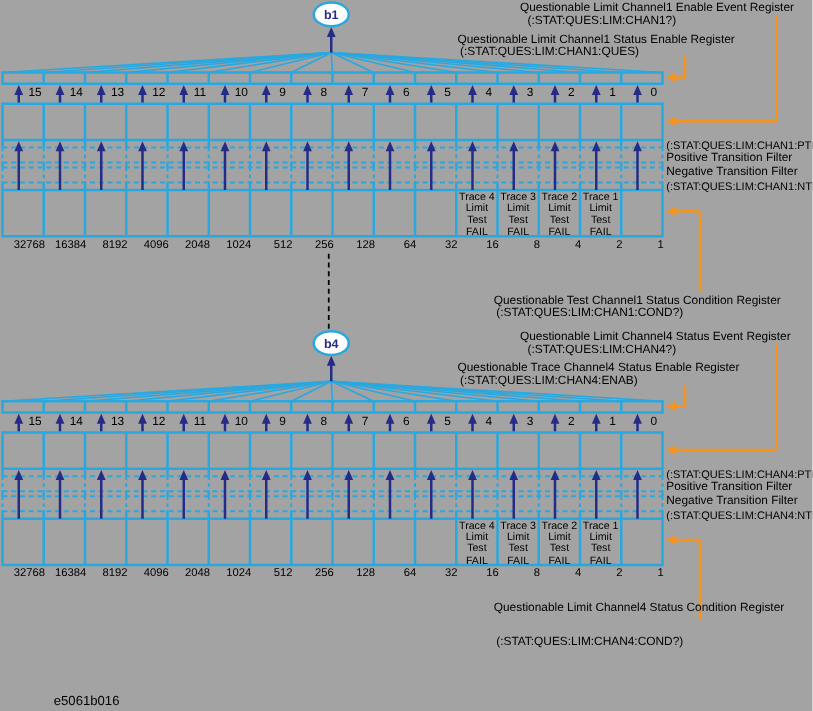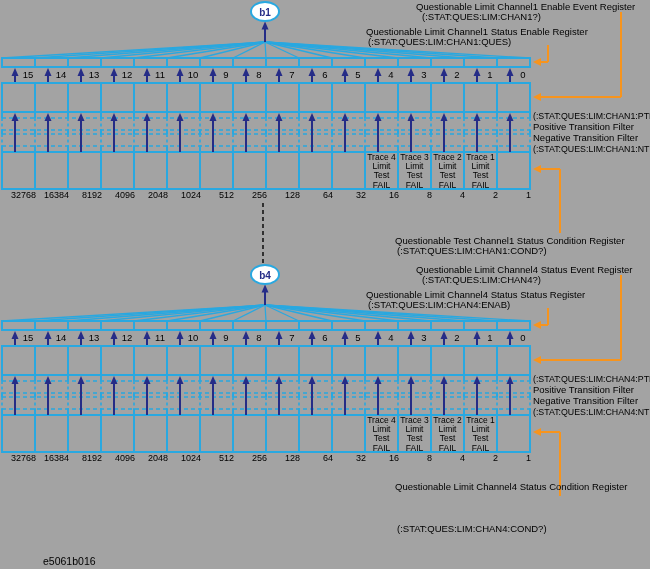--- a/index.html
+++ b/index.html
@@ -586,23 +586,23 @@
       <div class="weight" style="left: 254px; top: 453px; width: 46px;">128</div>
       <div class="weight" style="left: 287px; top: 453px; width: 46px;">64</div>
       <div class="weight" style="left: 320px; top: 453px; width: 46px;">32</div>
       <div class="weight" style="left: 353px; top: 453px; width: 46px;">16</div>
       <div class="weight" style="left: 386px; top: 453px; width: 46px;">8</div>
       <div class="weight" style="left: 419px; top: 453px; width: 46px;">4</div>
       <div class="weight" style="left: 452px; top: 453px; width: 46px;">2</div>
       <div class="weight" style="left: 485px; top: 453px; width: 46px;">1</div>
       <div class="lbl" style="left: 416px; top: 265px;">Questionable Limit Channel4 Status Event Register</div>
       <div class="lbl" style="left: 422px; top: 275px;">(:STAT:QUES:LIM:CHAN4?)</div>
-      <div class="lbl" style="left: 366px; top: 290px;">Questionable Limit Channel4 Status Status Register</div>
+      <div class="lbl" style="left: 366px; top: 290px;">Questionable Trace Channel4 Status Enable Register</div>
       <div class="lbl" style="left: 368px; top: 300px; text-align: center;">(:STAT:QUES:LIM:CHAN4:ENAB)</div>
       <div class="lbl small" style="left: 533px; top: 374px;">(:STAT:QUES:LIM:CHAN4:PTR)</div>
       <div class="lbl" style="left: 533px; top: 385px;">Positive Transition Filter</div>
       <div class="lbl" style="left: 533px; top: 396px;">Negative Transition Filter</div>
       <div class="lbl small" style="left: 533px; top: 407px;">(:STAT:QUES:LIM:CHAN4:NTR)</div>
       <div class="lbl" style="left: 395px; top: 482px;">Questionable Limit Channel4 Status Condition Register</div>
-      <div class="lbl" style="left: 397px; top: 509px; margin-top: 15px;">(:STAT:QUES:LIM:CHAN4:COND?)</div>
+      <div class="lbl" style="left: 397px; top: 509px;">(:STAT:QUES:LIM:CHAN4:COND?)</div>
     </div>
   <div class="figid" style="left:3px;top:555px;margin-left:40px;">e5061b016</div>
 </div>
 
 </body></html>

